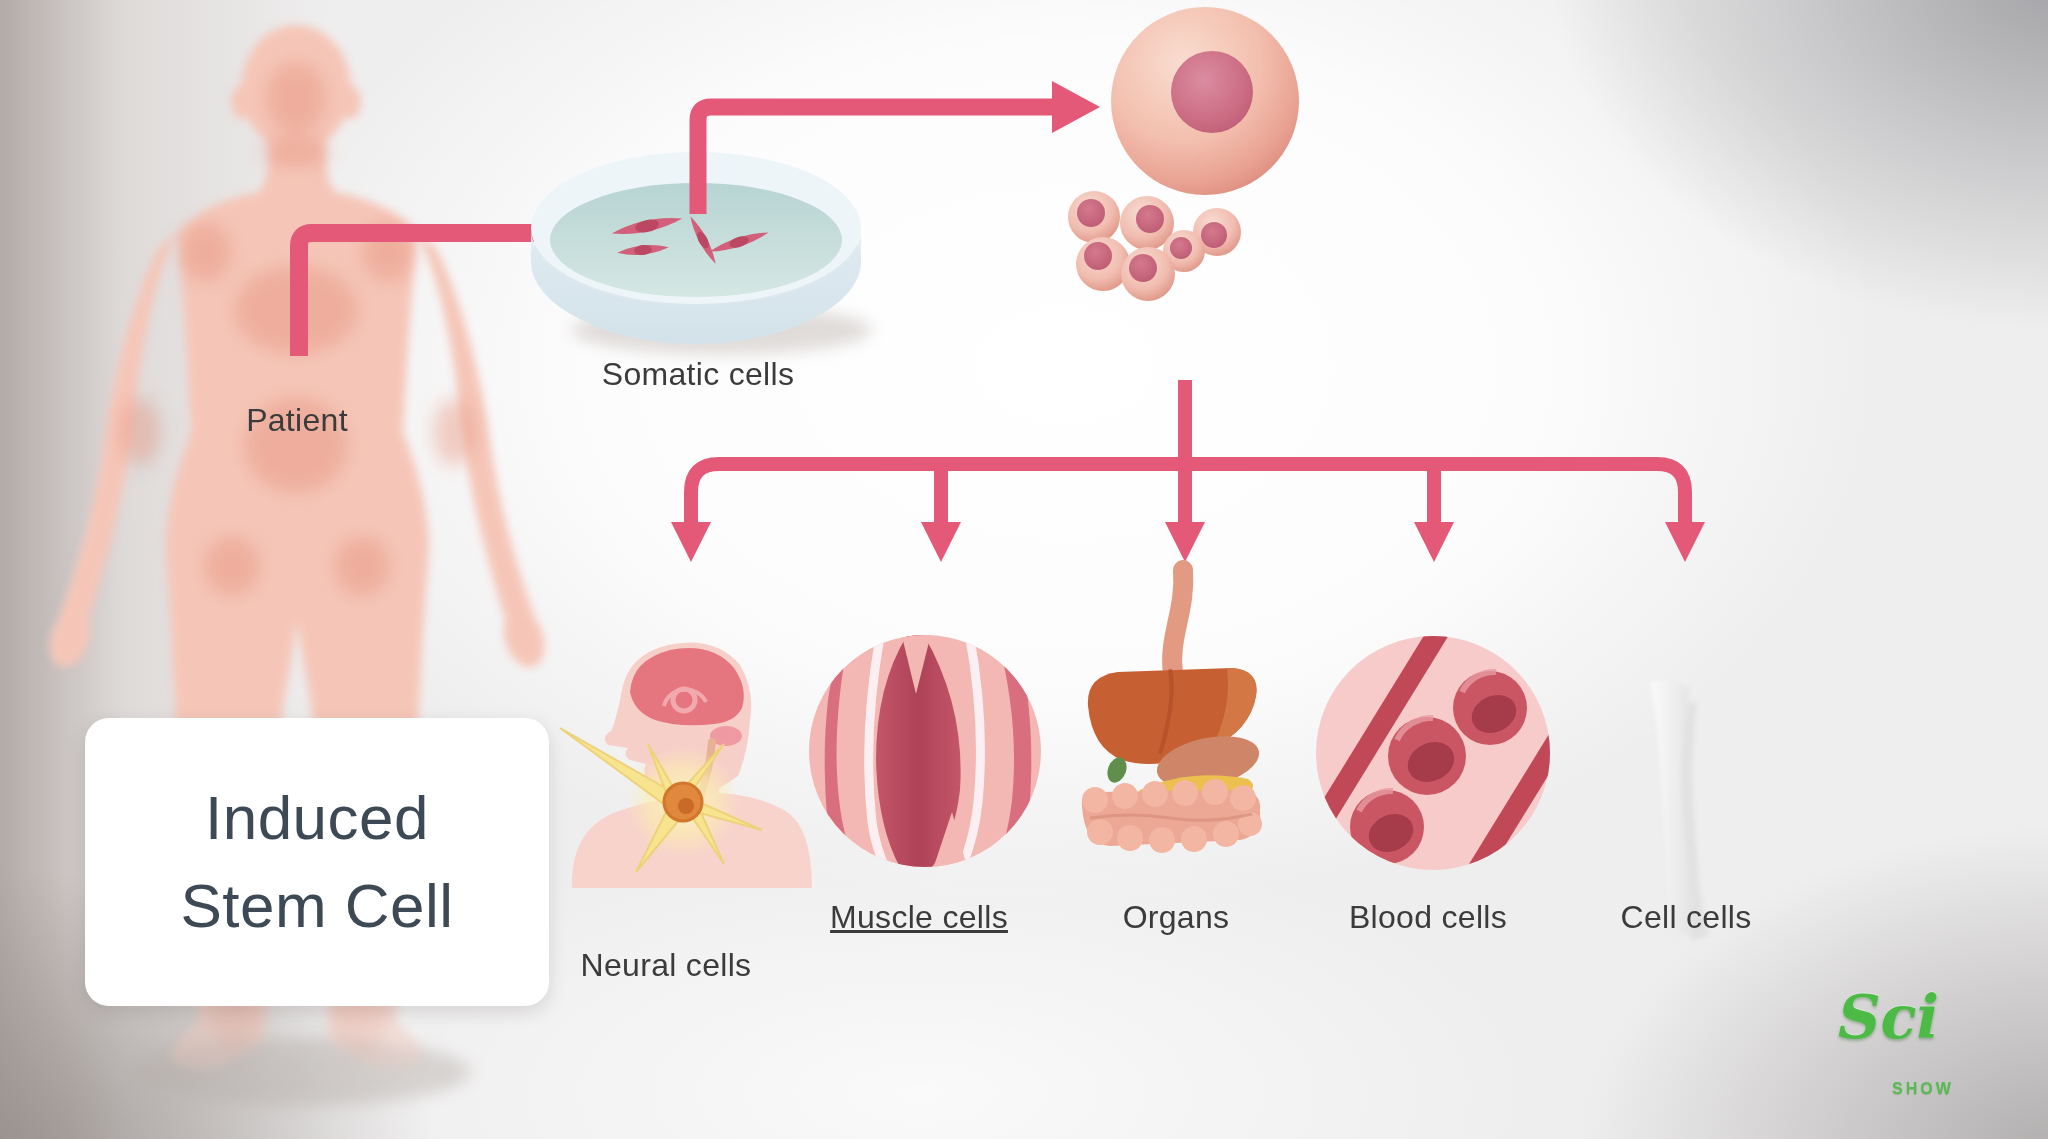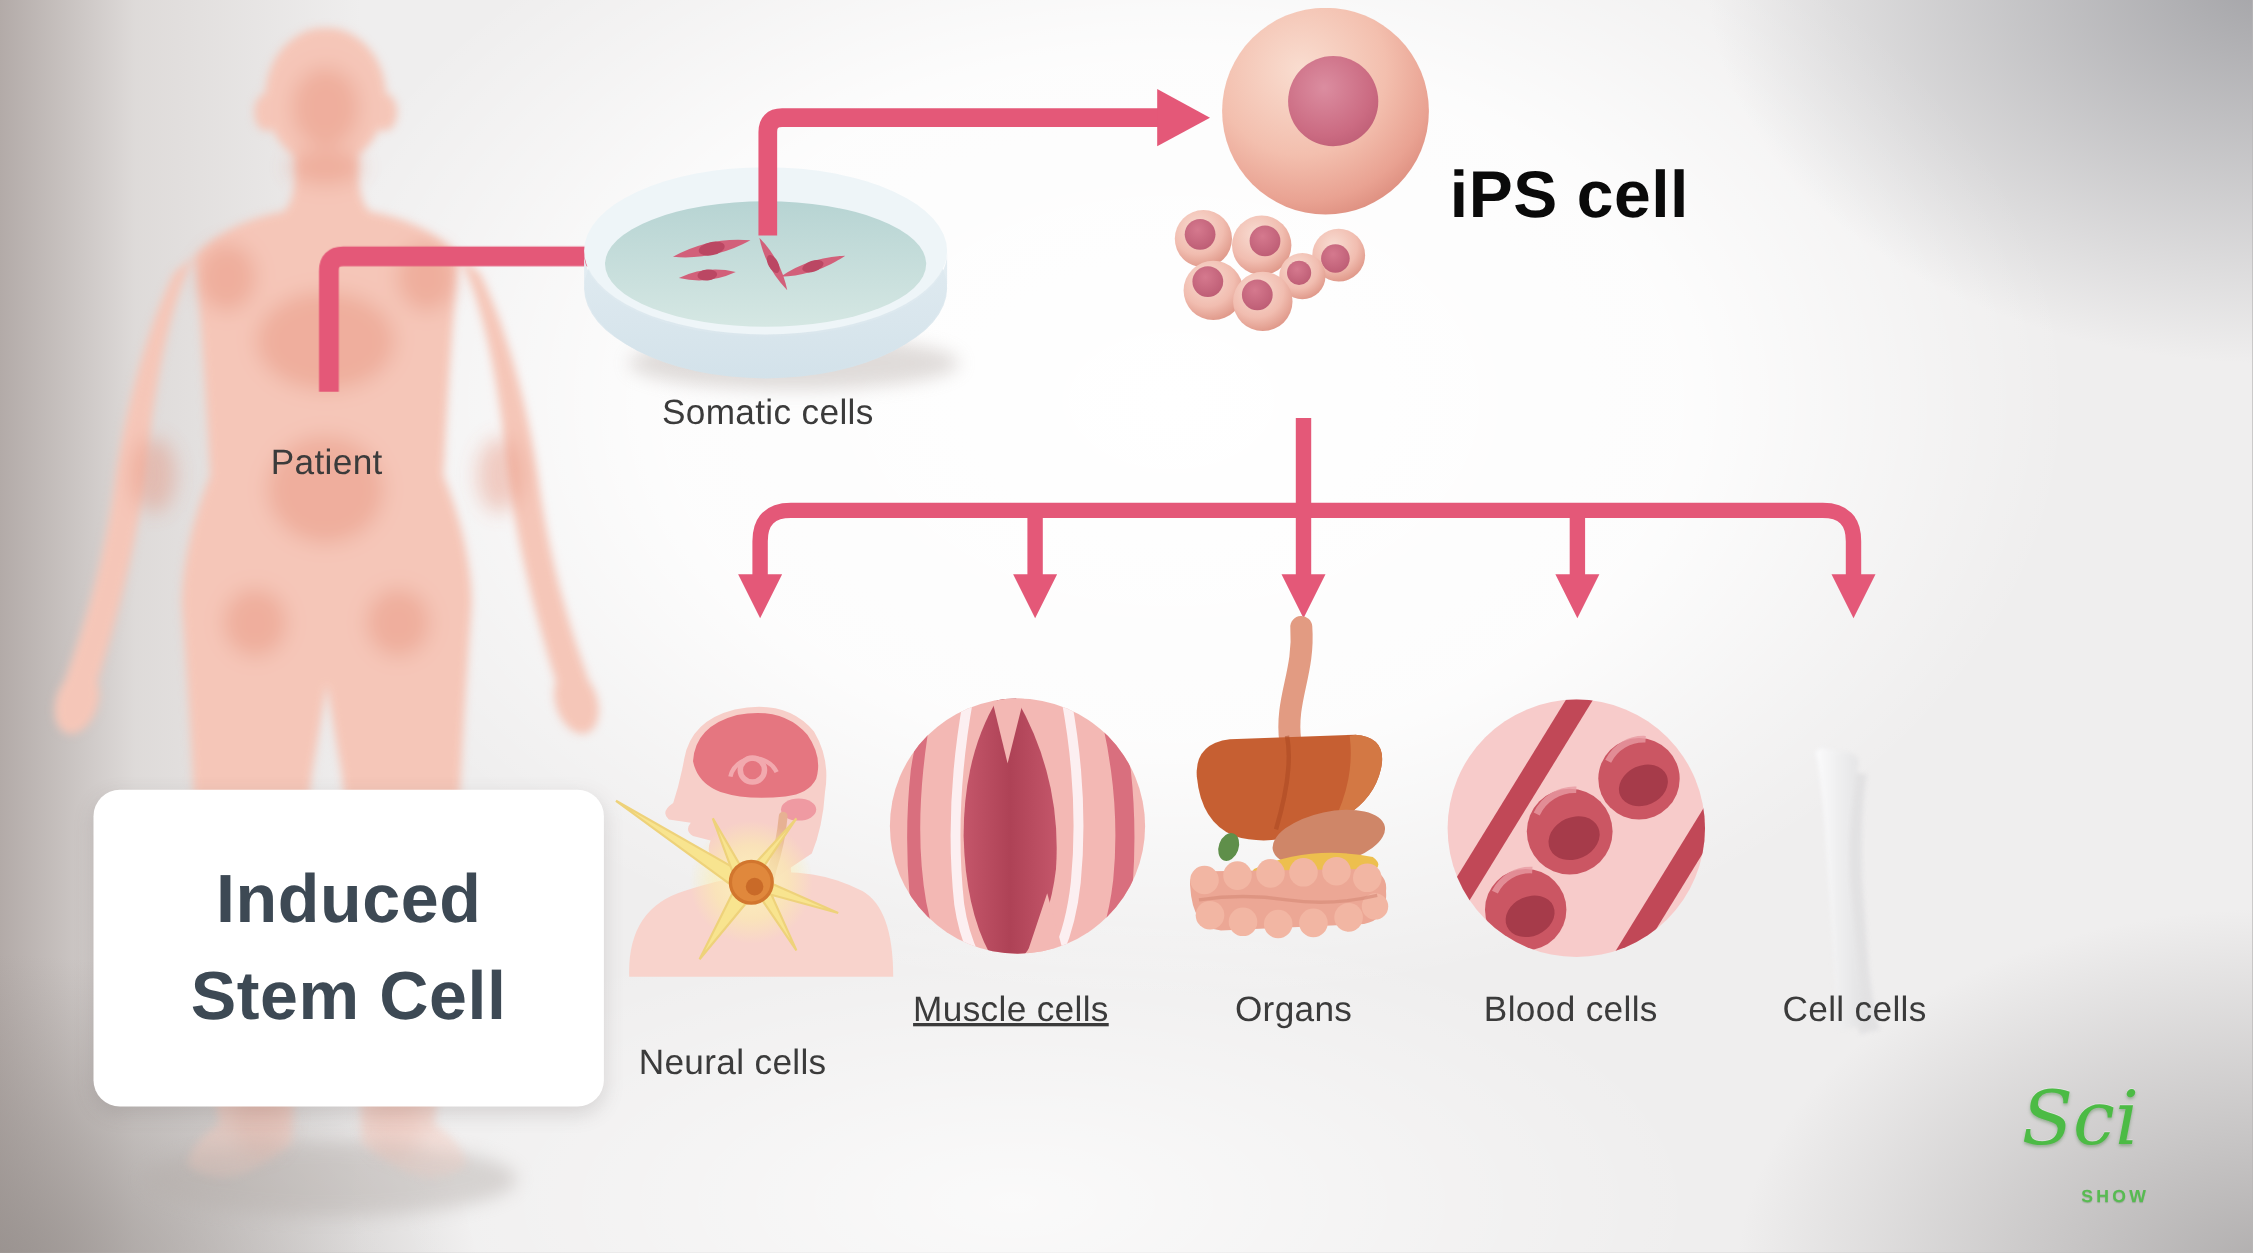--- a/index.html
+++ b/index.html
@@ -30,27 +30,27 @@
   .ips-lbl{
     position:absolute;left:1318px;top:142px;font-size:60px;font-weight:bold;
     color:var(--c-ink);letter-spacing:.5px;white-space:nowrap;
   }
   .title-box{
     position:absolute;left:85px;top:718px;width:464px;height:288px;
     background:#ffffff;border-radius:24px;box-shadow:0 6px 18px rgba(90,80,78,.18);
     display:flex;flex-direction:column;justify-content:center;align-items:center;
   }
   .title-box .line{
-    font-size:62px;font-weight:bold;color:var(--c-title);
+    font-size:62px;font-weight:normal;color:var(--c-title);
     line-height:88px;letter-spacing:.5px;white-space:nowrap;
   }
   .logo{position:absolute;left:1838px;top:980px;width:150px;height:130px;}
   .logo .script{
-    font-family:"DejaVu Serif",serif;font-style:italic;font-weight:normal;
-    font-size:68px;color:var(--c-green);line-height:76px;
+    font-family:"DejaVu Serif",serif;font-style:italic;font-weight:bold;
+    font-size:59px;color:var(--c-green);line-height:76px;
     text-shadow:0 2px 3px rgba(30,100,25,.35), 0 -1px 0 rgba(255,255,255,.35);
   }
   .logo .caps{
     position:absolute;left:54px;top:100px;font-size:16px;font-weight:bold;
     letter-spacing:3px;color:var(--c-green);opacity:.9;
     text-shadow:0 1px 1px rgba(30,100,25,.3);
   }
   .arrow-stroke{stroke:var(--c-arrow);fill:none;}
   .arrow-fill{fill:var(--c-arrow);}
 </style>
@@ -323,21 +323,20 @@
 
     <g filter="url(#soft2)">
       <path d="M 1658,694 Q 1654,734 1662,800 L 1672,884 Q 1676,916 1684,936 L 1702,932 Q 1696,912 1692,878 L 1686,796 Q 1684,738 1690,700 Z" fill="#cfcfd3" opacity=".4" transform="translate(7,4)"></path>
       <path d="M 1652,690 Q 1648,682 1656,680 L 1680,684 Q 1691,686 1689,696 L 1684,732 Q 1680,762 1682,802
                L 1690,882 Q 1694,916 1700,932 L 1672,936 Q 1668,902 1666,862 L 1660,772 Q 1658,730 1652,690 Z" fill="url(#gBone)"></path>
     </g>
   </svg>
 
   <div class="lbl" style="top:382px;left:297px;">Patient</div>
   <div class="lbl" style="top:336px;left:698px;">Somatic cells</div>
-  <div class="ips-lbl">iPS cell</div>
 
   <div class="lbl" style="top:927px;left:666px;">Neural cells</div>
   <div class="lbl" style="top:879px;left:919px;text-decoration:underline;">Muscle cells</div>
   <div class="lbl" style="top:879px;left:1176px;">Organs</div>
   <div class="lbl" style="top:879px;left:1428px;">Blood cells</div>
   <div class="lbl" style="top:879px;left:1686px;">Cell cells</div>
 
   <div class="title-box">
     <div class="line">Induced</div>
     <div class="line">Stem Cell</div>

